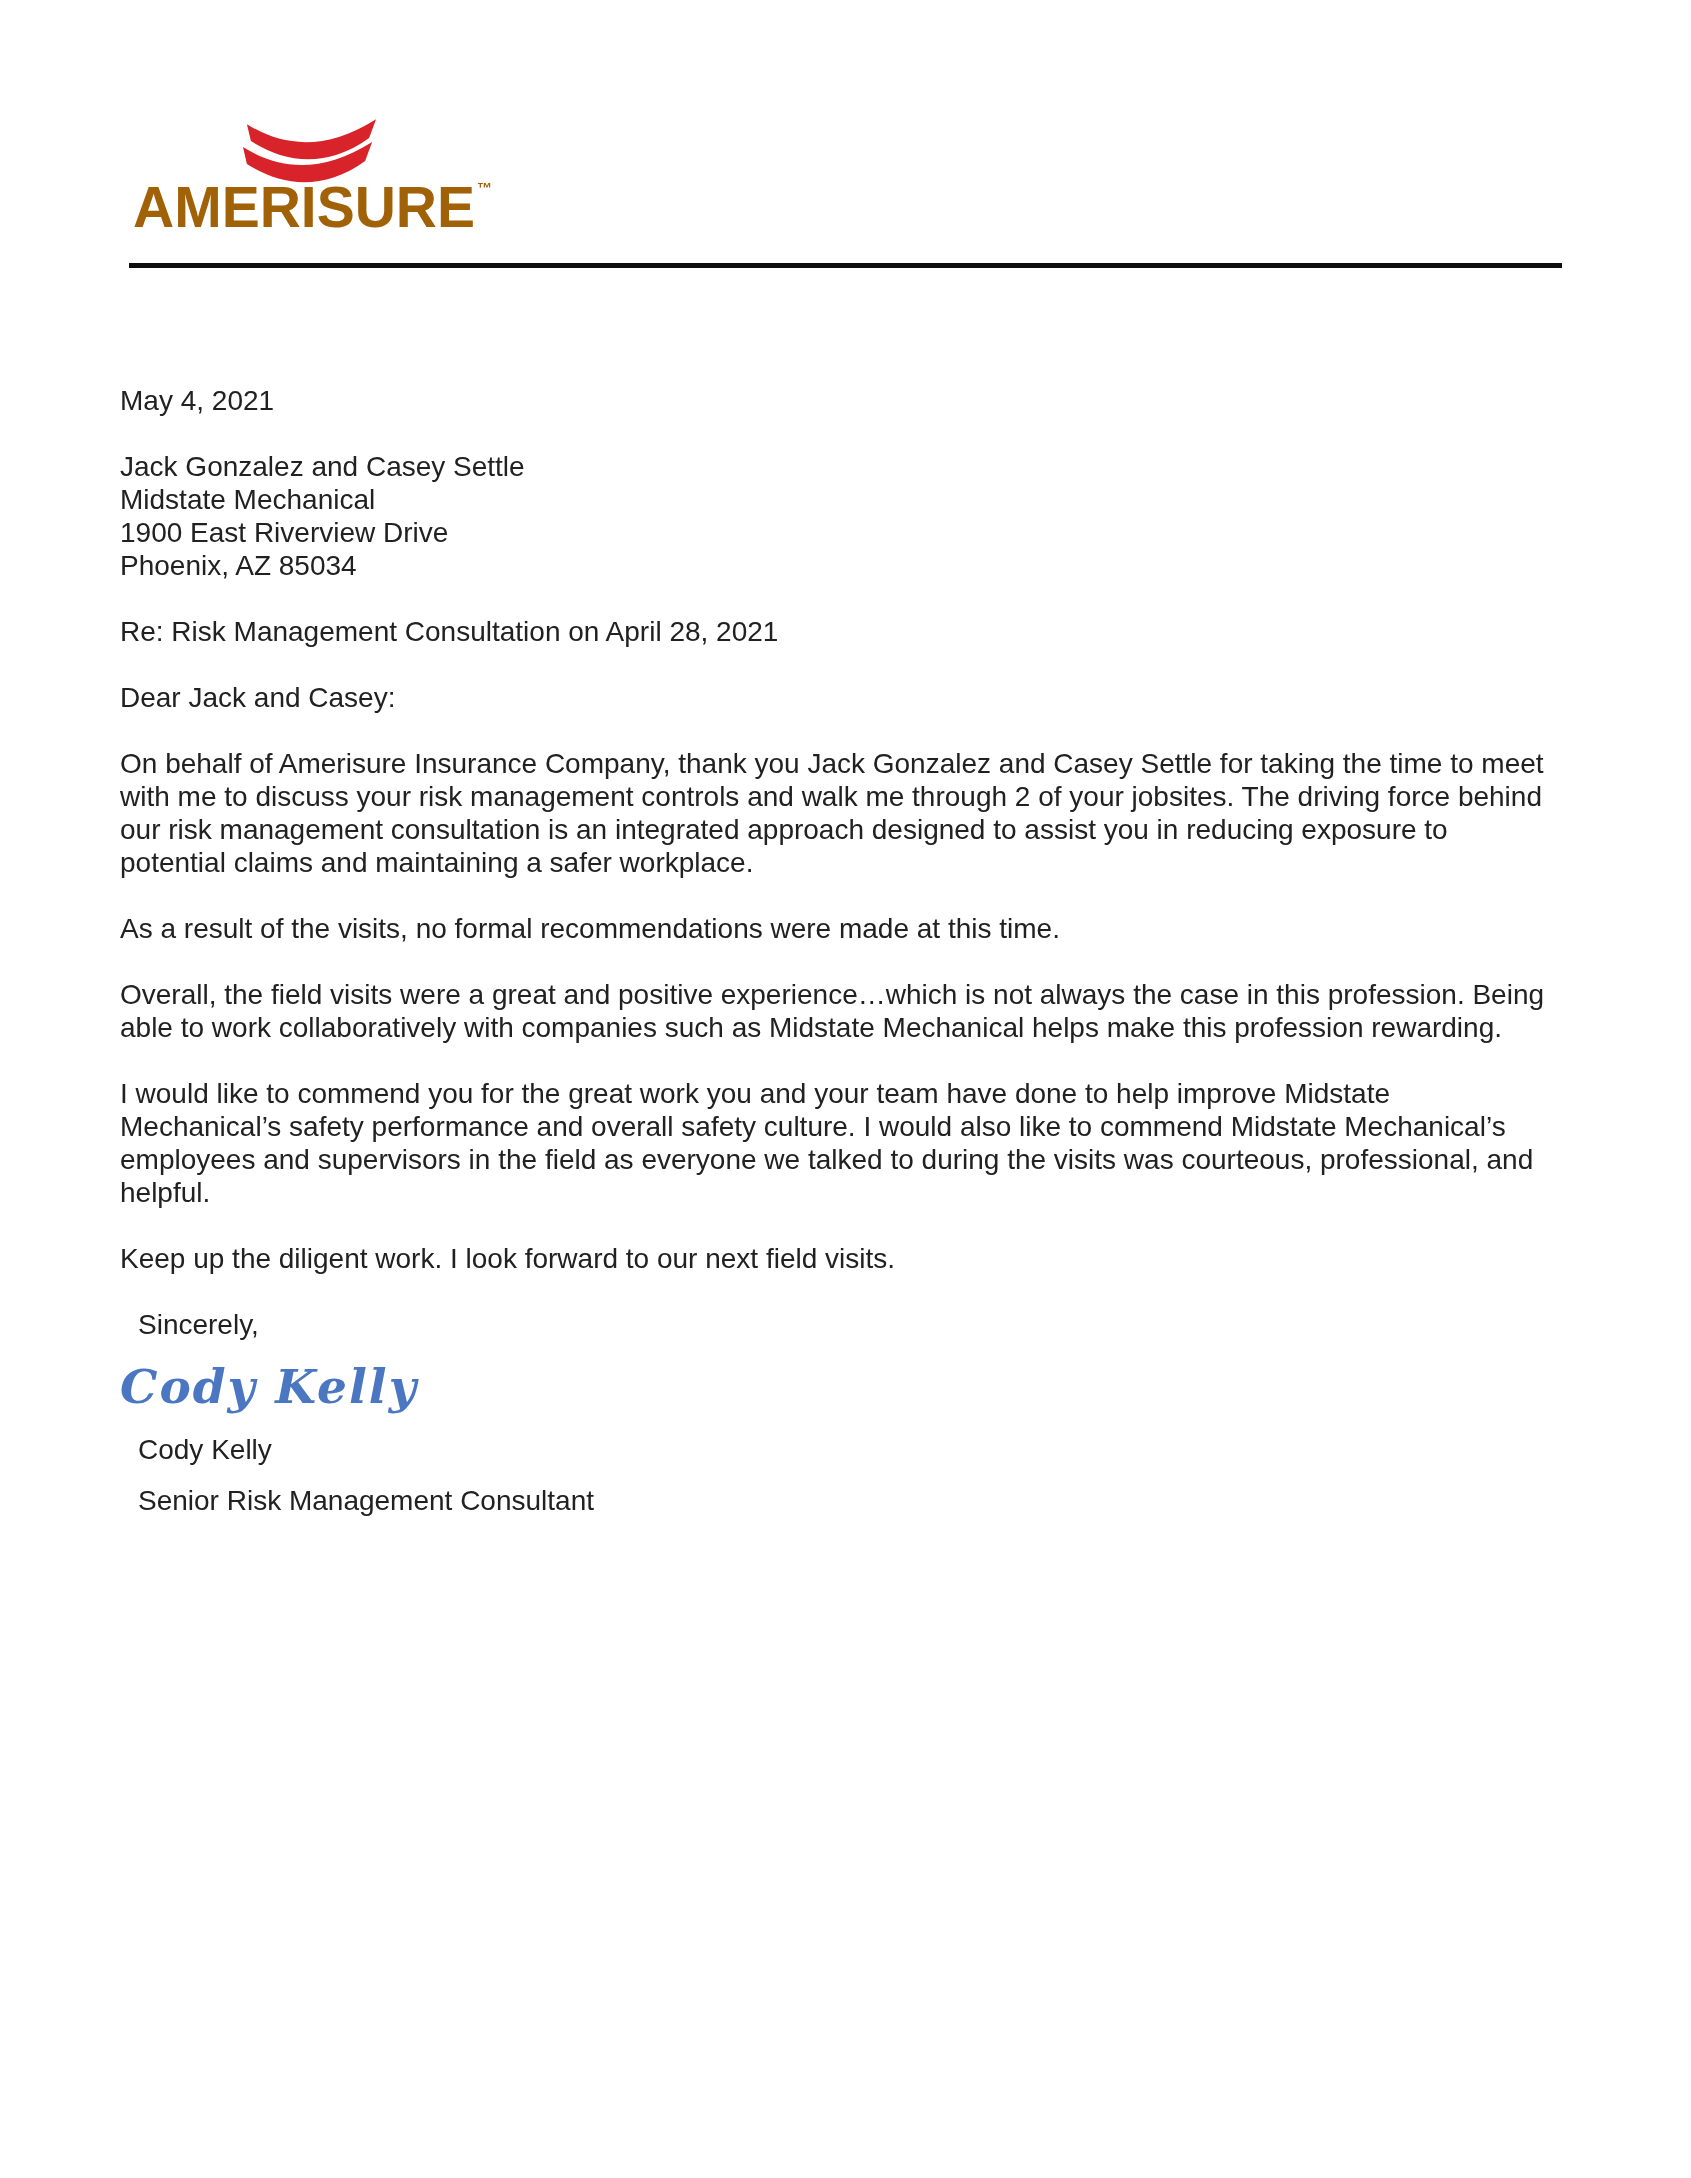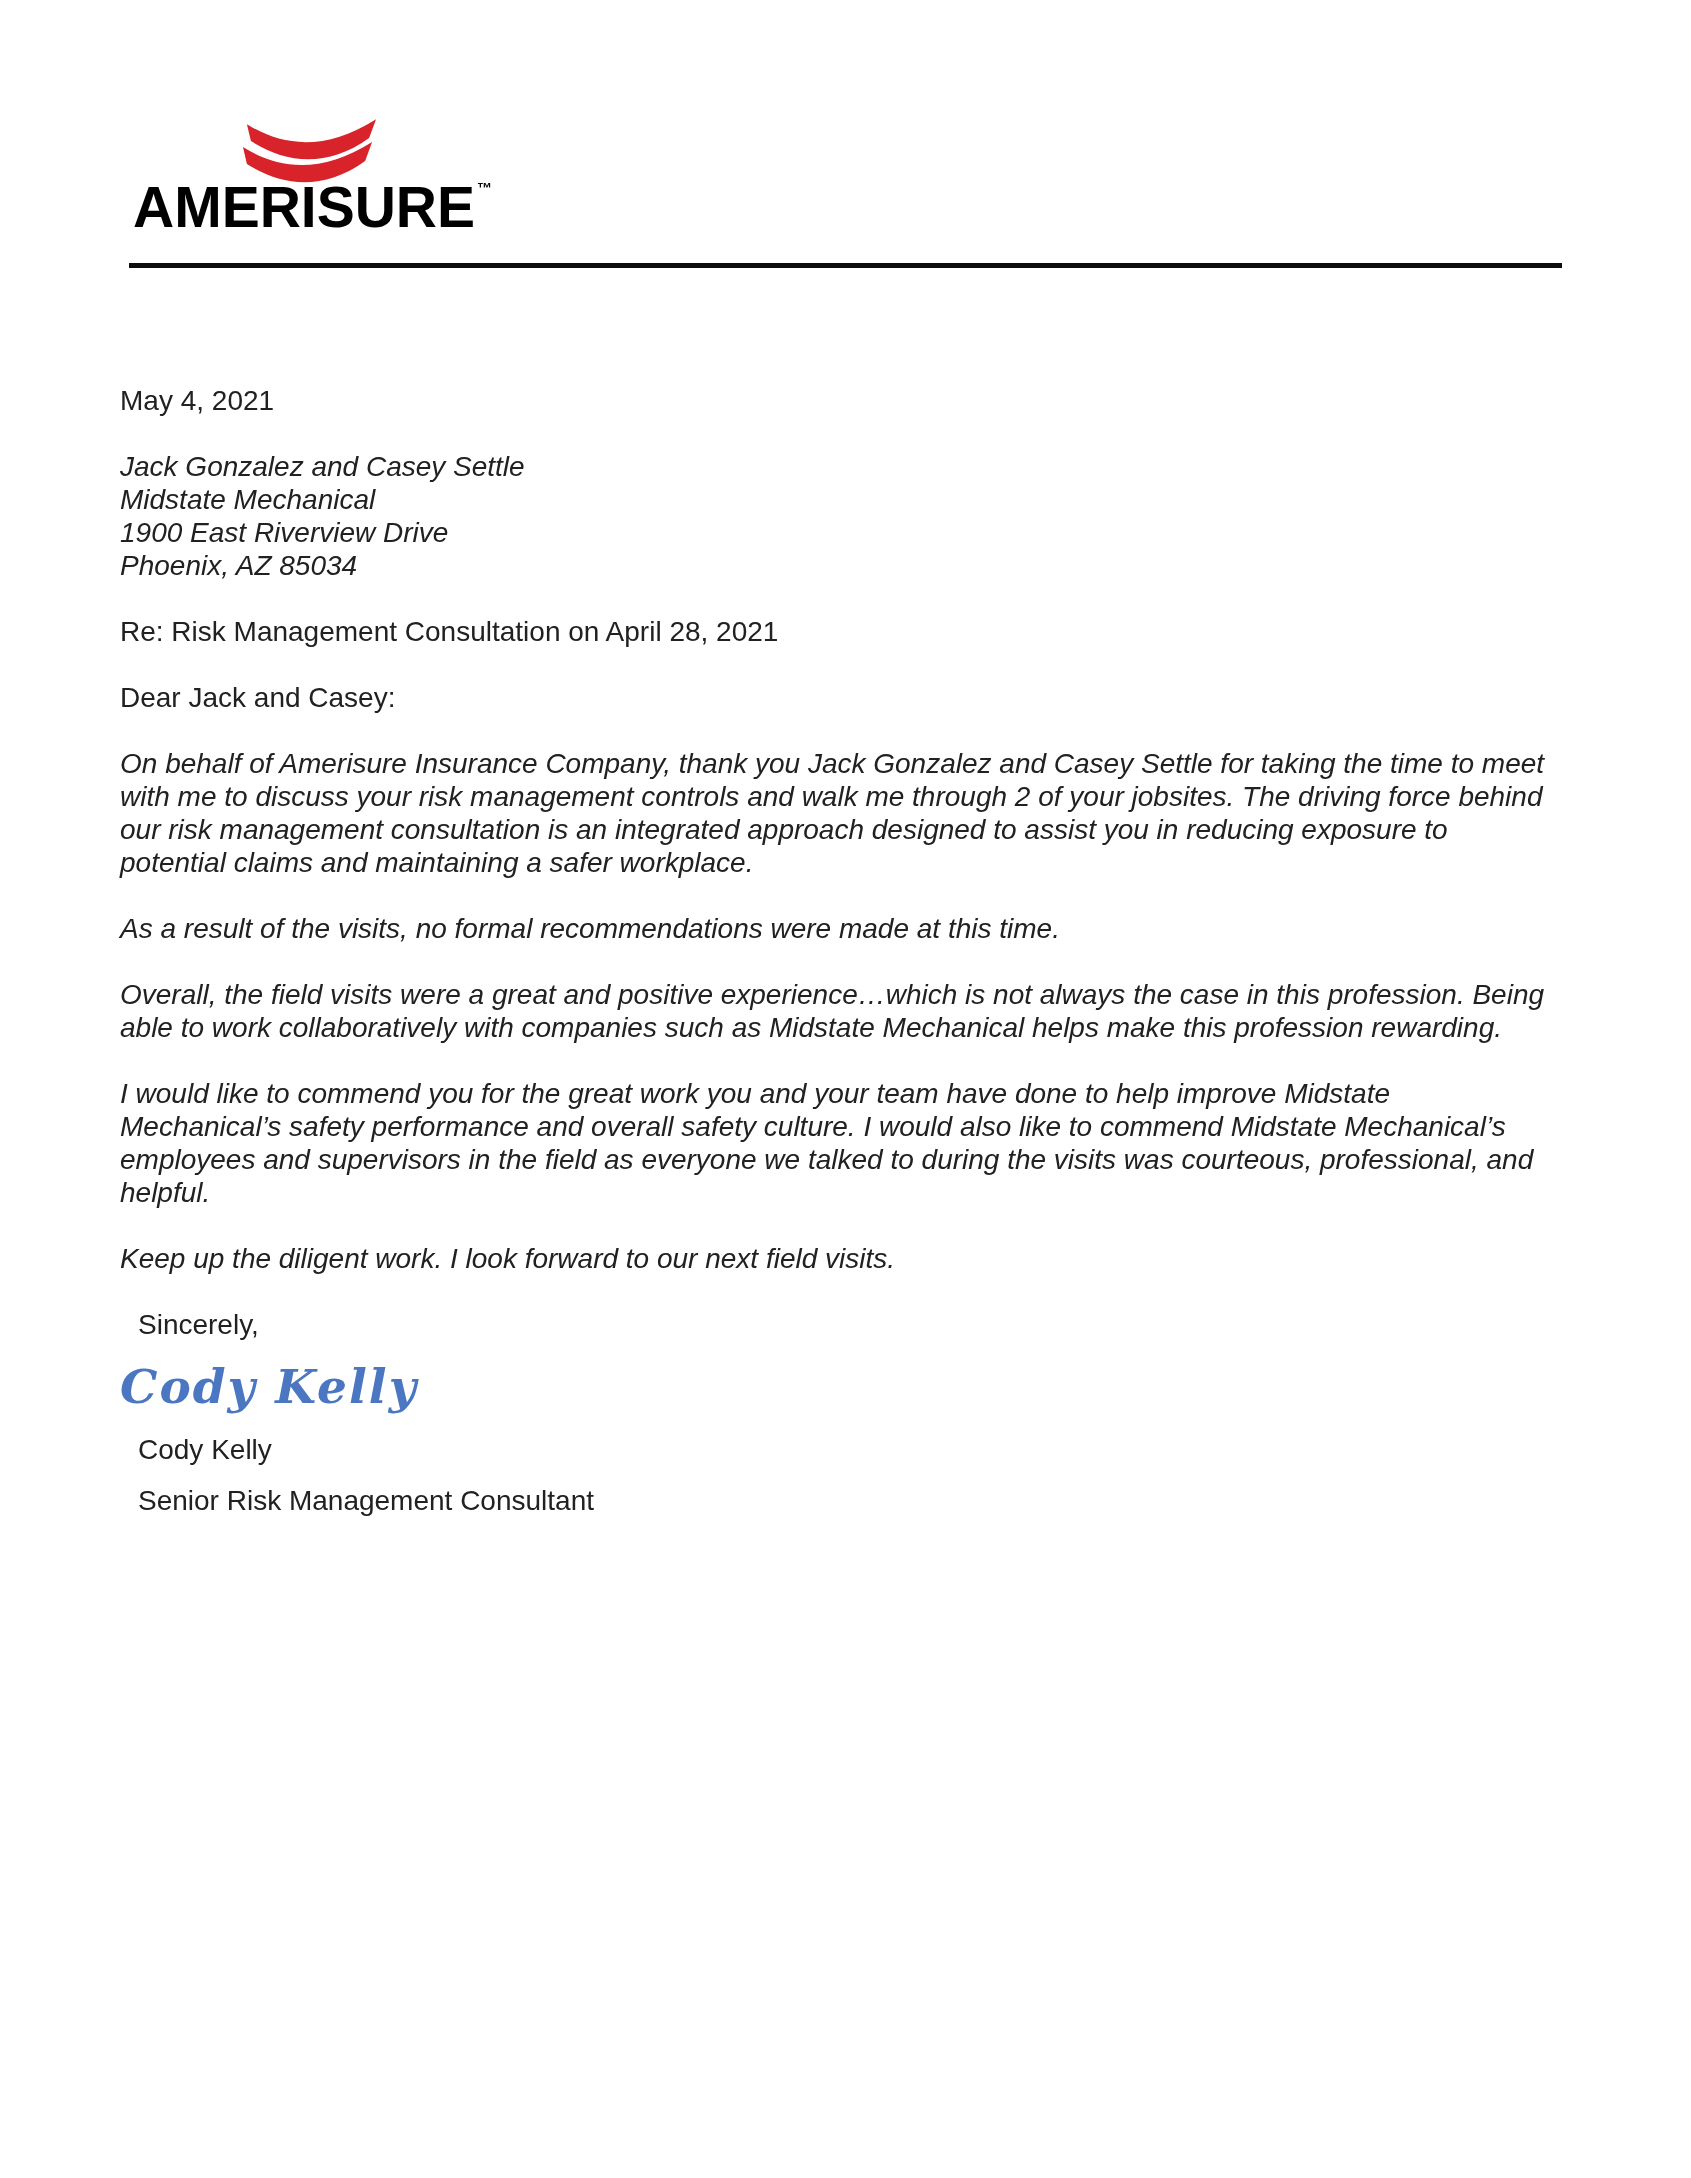--- a/index.html
+++ b/index.html
@@ -11,33 +11,33 @@
     position: relative;
     overflow: hidden;
   }
   .page { position: absolute; inset: 0; background: #ffffff; }
 
   
   .flag-icon { position: absolute; left: 235px; top: 109px; width: 151px; height: 76px; }
   .wordmark {
     position: absolute; left: 133px; top: 179px;
     font-size: 57px; font-weight: bold; letter-spacing: 0px;
-    color: #000000; line-height: 1; white-space: nowrap;
+    color: #a16207; line-height: 1; white-space: nowrap;
   }
   .wordmark sup { font-size: 15px; font-weight: bold; vertical-align: 34px; letter-spacing: 0; margin-left: 2px; }
 
   .rule { position: absolute; left: 129px; top: 263px; width: 1433px; height: 5px; background: #0E0E0E; }
 
   
   .letter {
     position: absolute; left: 120px; top: 384px; width: 1426px;
     font-size: 28px; line-height: 33px; color: #212121;
   }
   .letter p { margin: 0 0 33px 0; }
-  .multi { white-space: pre-line; font-style: italic; }
+  .multi { white-space: pre-line; }
   .subject-label { font-weight: normal; }
   .closing { margin-top: 66px !important; }
   .sig-script {
     font-family: "DejaVu Serif", serif;
     font-style: italic; font-weight: bold;
     font-size: 47px; line-height: 56px;
     color: #4A76C2; letter-spacing: 2px;
     margin: 2px 0 8px 0;
   }
   .signer { margin: 18px !important; }

